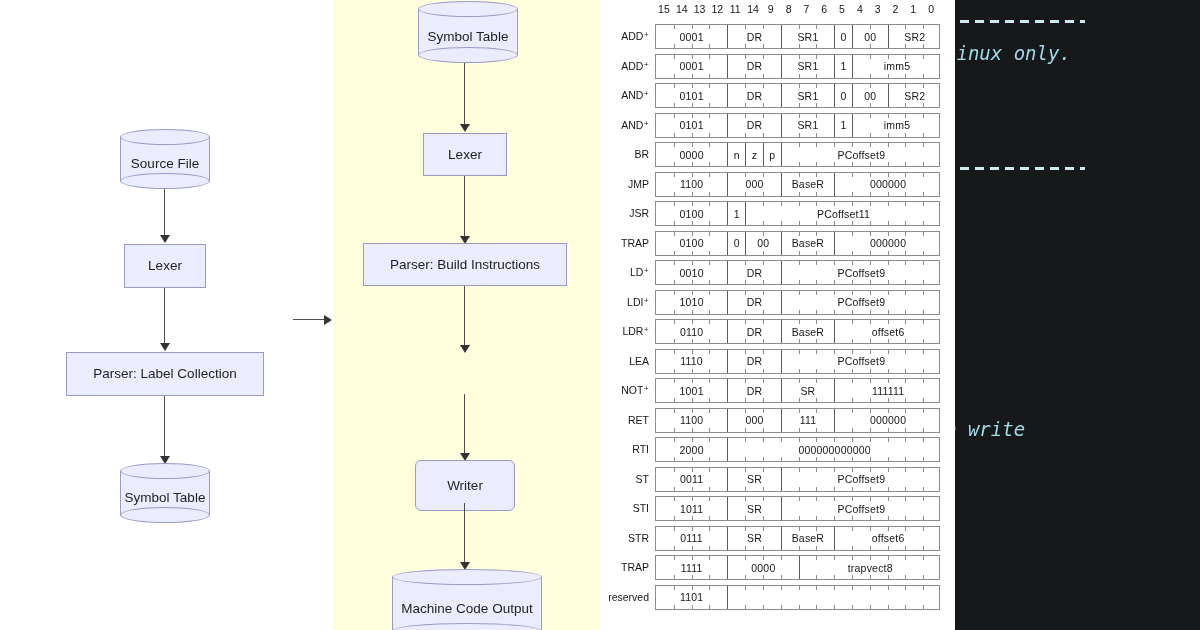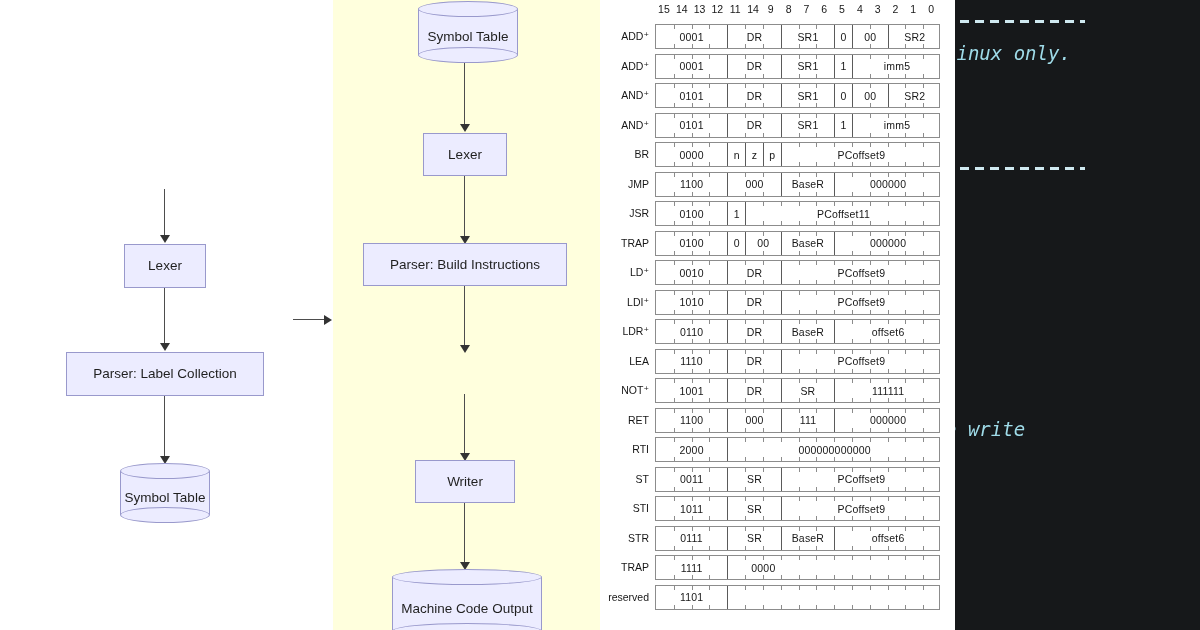--- a/index.html
+++ b/index.html
@@ -105,20 +105,26 @@
   }
 </style>
 </head>
 <body>
 
 <div id="stage">
 
   <div class="fc-pane" id="pane-left">
 
 
+    <div class="node-cyl" style="left:120px;top:129px;width:90px;height:60px;">
+      <div class="cyl-body"></div>
+      <div class="cyl-bot"></div>
+      <div class="cyl-top"></div>
+      <div class="cyl-label">Source File</div>
+    </div>
     <div class="arrow-v" style="left:164px;top:189px;height:48px;"></div>
     <div class="arrow-head-d" style="left:160px;top:235px;"></div>
 
     <div class="node-rect" style="left:124px;top:244px;width:82px;height:44px;">Lexer</div>
     <div class="arrow-v" style="left:164px;top:288px;height:56px;"></div>
     <div class="arrow-head-d" style="left:160px;top:343px;"></div>
 
     <div class="node-rect" style="left:66px;top:352px;width:198px;height:44px;">Parser: Label Collection</div>
     <div class="arrow-v" style="left:164px;top:396px;height:62px;"></div>
     <div class="arrow-head-d" style="left:160px;top:456px;"></div>
@@ -149,21 +155,21 @@
     <div class="arrow-v" style="left:131px;top:176px;height:62px;"></div>
     <div class="arrow-head-d" style="left:127px;top:236px;"></div>
 
     <div class="node-rect" style="left:30px;top:243px;width:204px;height:43px;">Parser: Build Instructions</div>
     <div class="arrow-v" style="left:131px;top:286px;height:62px;"></div>
     <div class="arrow-head-d" style="left:127px;top:345px;"></div>
 
     <div class="arrow-v" style="left:131px;top:394px;height:62px;"></div>
     <div class="arrow-head-d" style="left:127px;top:453px;"></div>
 
-    <div class="node-rect" style="left:82px;top:460px;width:100px;height:43px;">Writer</div>
+    <div class="node-rect" style="left:82px;top:460px;width:100px;height:51px;border-radius:6px;">Writer</div>
     <div class="arrow-v" style="left:131px;top:503px;height:62px;"></div>
     <div class="arrow-head-d" style="left:127px;top:562px;"></div>
 
     <div class="node-cyl" style="left:59px;top:569px;width:150px;height:70px;">
       <div class="cyl-body"></div>
       <div class="cyl-bot"></div>
       <div class="cyl-top"></div>
       <div class="cyl-label">Machine Code Output</div>
     </div>
   </div>
@@ -919,20 +925,21 @@
               <div class="tick" style="left: 213.75px;"></div>
               <div class="tick bot" style="left: 213.75px;"></div>
               <div class="tick" style="left: 231.562px;"></div>
               <div class="tick bot" style="left: 231.562px;"></div>
               <div class="tick" style="left: 249.375px;"></div>
               <div class="tick bot" style="left: 249.375px;"></div>
               <div class="tick" style="left: 267.188px;"></div>
               <div class="tick bot" style="left: 267.188px;"></div>
               <div class="fld" style="left: 0px; width: 71.25px;">1111</div>
               <div class="fld sep" style="left: 71.25px; width: 71.25px;">0000</div>
+              <div class="fld sep" style="left: 142.5px; width: 142.5px;">trapvect8</div>
             </div>
           </div>
           <div class="isa-row">
             <div class="isa-label">reserved</div>
             <div class="isa-box">
               <div class="tick" style="left: 17.8125px;"></div>
               <div class="tick bot" style="left: 17.8125px;"></div>
               <div class="tick" style="left: 35.625px;"></div>
               <div class="tick bot" style="left: 35.625px;"></div>
               <div class="tick" style="left: 53.4375px;"></div>

